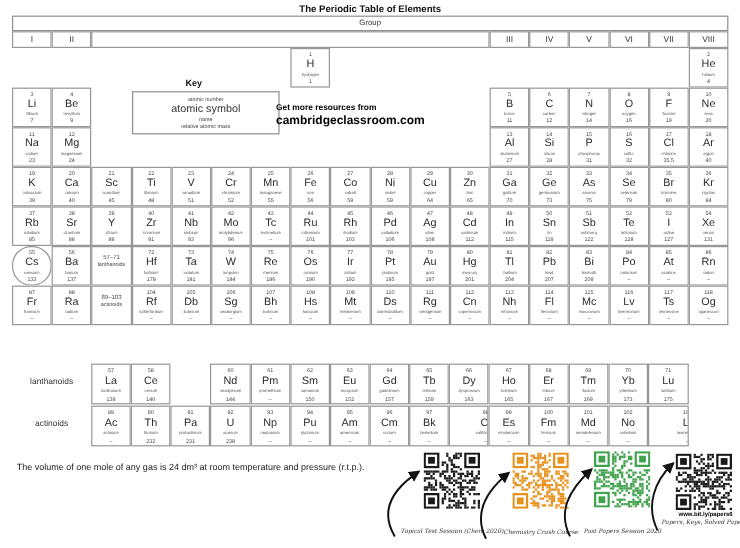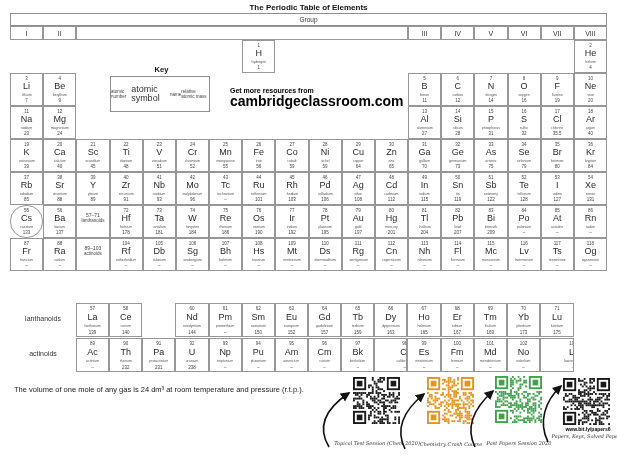--- a/index.html
+++ b/index.html
@@ -17,28 +17,28 @@
   .ecell{display:flex;flex-direction:column;align-items:center;justify-content:space-between;
          padding:1.5px 0;overflow:hidden;}
   .num{font-size:4.5px;line-height:5px;color:#444;}
   .sym{font-size:9px;line-height:9px;color:#2a2a2a;}
   .nam{font-size:3.5px;line-height:4px;color:#555;white-space:nowrap;max-width:32px;overflow:hidden;}
   .mas{font-size:4.5px;line-height:5px;color:#444;}
   .ph-top{font-size:5px;line-height:6px;color:#444;margin-top:6px;}
   .ph-bot{font-size:4.5px;line-height:5px;color:#444;}
   .key-title{position:absolute;left:110px;top:65px;width:103px;text-align:center;
          font-size:7.5px;font-weight:bold;color:#111;}
-  .key-box{position:absolute;left:110px;top:76px;width:100px;height:36px;
-         border:0.5px solid #8f8f8f;box-sizing:border-box;display:flex;flex-direction:row;
+  .key-box{position:absolute;left:110px;top:76px;width:123px;height:36px;
+         border:0.5px solid #8f8f8f;box-sizing:border-box;display:flex;flex-direction:column;
          align-items:center;justify-content:space-between;padding:2.5px 0;}
   .key-box .k1{font-size:4.5px;line-height:5px;color:#444;}
   .key-box .k2{font-size:9px;line-height:9px;color:#333;}
   .promo{position:absolute;left:230px;top:87px;color:#000;}
   .promo .p1{font-size:7px;font-weight:bold;line-height:8.5px;}
-  .promo .p2{font-size:14px;font-weight:bold;line-height:10px;}
+  .promo .p2{font-size:10px;font-weight:bold;line-height:10px;}
   .sgrid{position:absolute;left:76px;top:303px;width:498px;display:grid;
          grid-template-columns:repeat(15,1fr);grid-template-rows:34px 34px;row-gap:1px;}
   .series-label{position:absolute;left:14px;width:58px;text-align:center;font-size:7px;color:#333;}
   .note{position:absolute;left:14px;top:385px;font-size:7.5px;color:#222;}
   .qr{position:absolute;width:47px;height:47px;}
   .qr svg{display:block;width:100%;height:100%;}
   .qr-caption{position:absolute;transform:translateX(-50%);font-family:"DejaVu Serif",serif;
          font-style:italic;font-size:5px;color:#333;white-space:nowrap;}
   .qr-label{position:absolute;transform:translateX(-50%);font-size:5px;font-weight:bold;
          color:#000;white-space:nowrap;}

